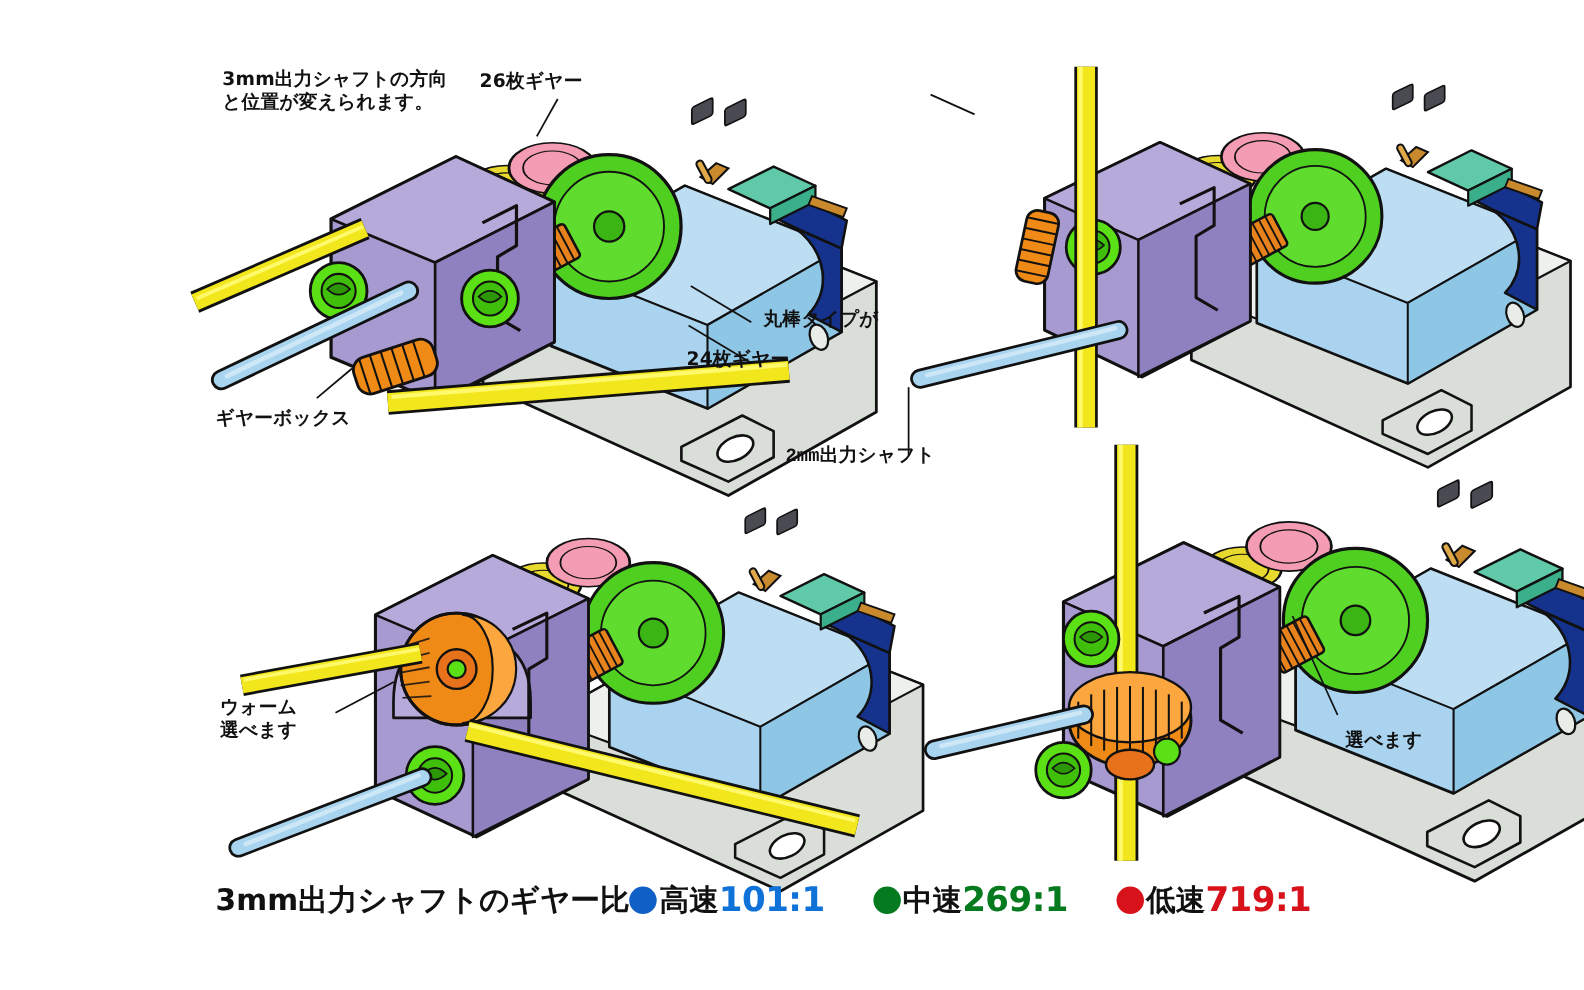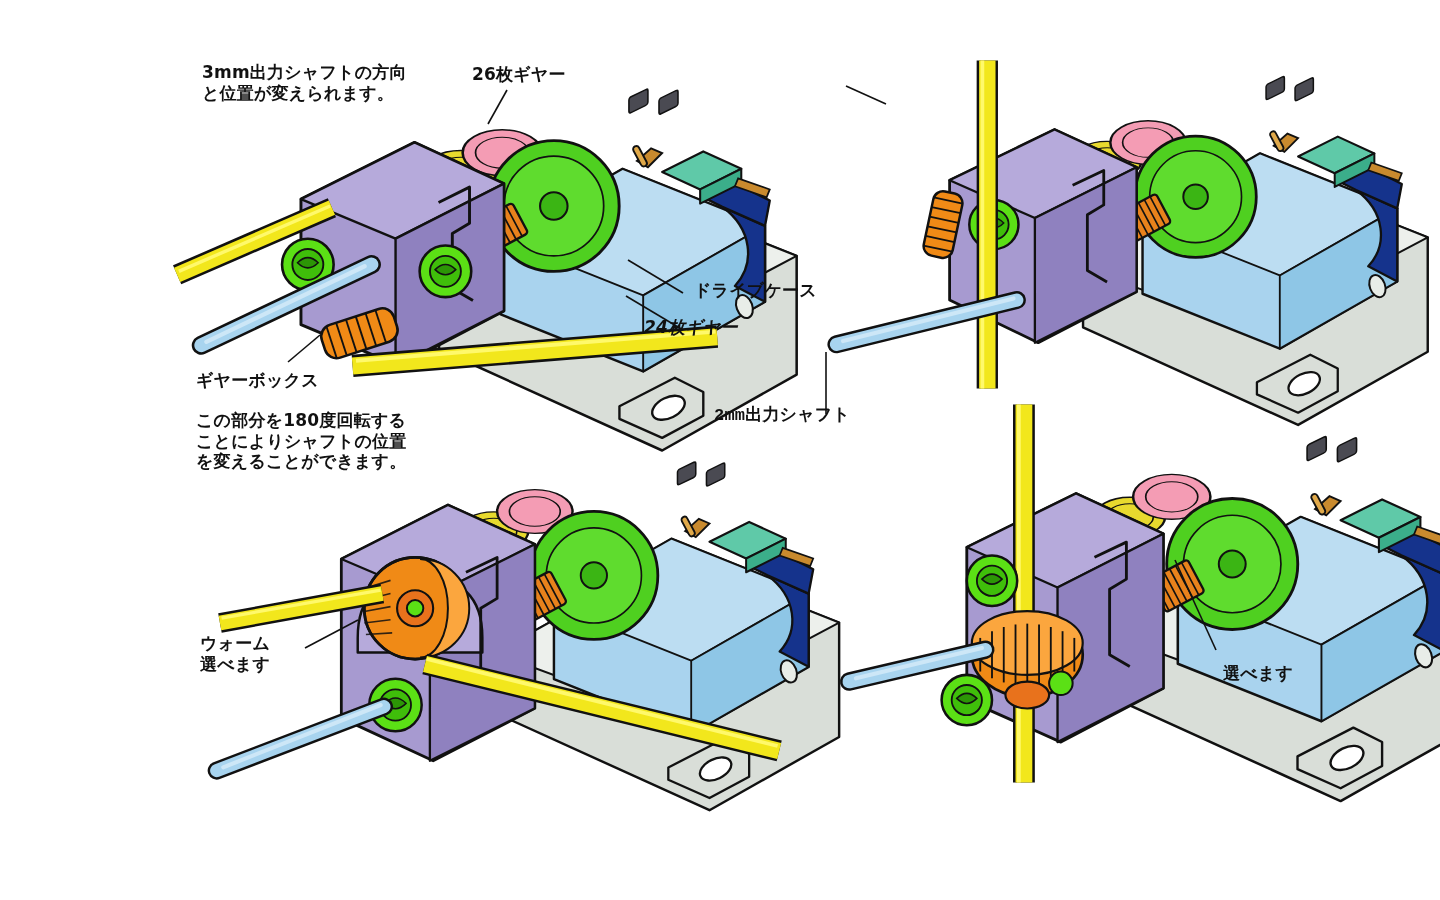--- a/index.html
+++ b/index.html
@@ -422,34 +422,56 @@
   </g>
 
   <g stroke="#111" stroke-width="1.6" fill="none">
     <line x1="1196" y1="650" x2="1155" y2="560"></line>
   </g>
 </svg>
 
 <div class="lbl s17" style="left:182px;top:62px;">3mm出力シャフトの方向
 と位置が変えられます。</div>
 
-<div class="lbl s17" style="left:452px;top:64px;">26枚ギヤー</div>
-
-
-<div class="lbl s17" style="left:674px;top:280px;">ドライブケース</div>
-
-<div class="lbl s17" style="left:624px;top:317px;font-style:italic;">24枚ギヤー</div>
+<div class="lbl s17" style="left:416px;top:64px;">26枚ギヤー</div>
+
+
+<div class="lbl s17" style="left:674px;top:280px;">丸棒タイプが</div>
+
+<div class="lbl s17" style="left:604px;top:317px;">24枚ギヤー</div>
 
 <div class="lbl s17" style="left:694px;top:406px;font-family:Liberation Mono, monospace;">2mm出力シャフト</div>
 
 <div class="lbl s17" style="left:176px;top:370px;">ギヤーボックス</div>
 
-<div class="lbl s17" style="left:176px;top:410px;">この部分を180度回転する
-ことによりシャフトの位置
-を変えることができます。</div>
 
 <div class="lbl s17" style="left:180px;top:633px;">ウォーム
 選べます</div>
 
 <div class="lbl s17" style="left:1203px;top:663px;">選べます</div>
 
-
+<div class="ratiobar">
+  <span class="ratio-lead">3mm出力シャフトのギヤー比</span>
+
+  <span class="ratio-item">
+    <span class="dot" style="background:#0F5FC6;"></span>
+    <span class="ratio-word">高速</span>
+    <span class="ratio-num" style="color:#0F72D8;">101:1</span>
+  </span>
+
+  <span class="gap-a"></span>
+
+  <span class="ratio-item">
+    <span class="dot" style="background:#067A1E;"></span>
+    <span class="ratio-word">中速</span>
+    <span class="ratio-num" style="color:#067A1E;">269:1</span>
+  </span>
+
+  <span class="gap-b"></span>
+
+  <span class="ratio-item">
+    <span class="dot" style="background:#D8121A;"></span>
+    <span class="ratio-word">低速</span>
+    <span class="ratio-num" style="color:#D8121A;">719:1</span>
+  </span>
 </div>
 
+</div>
+
 </body></html>

